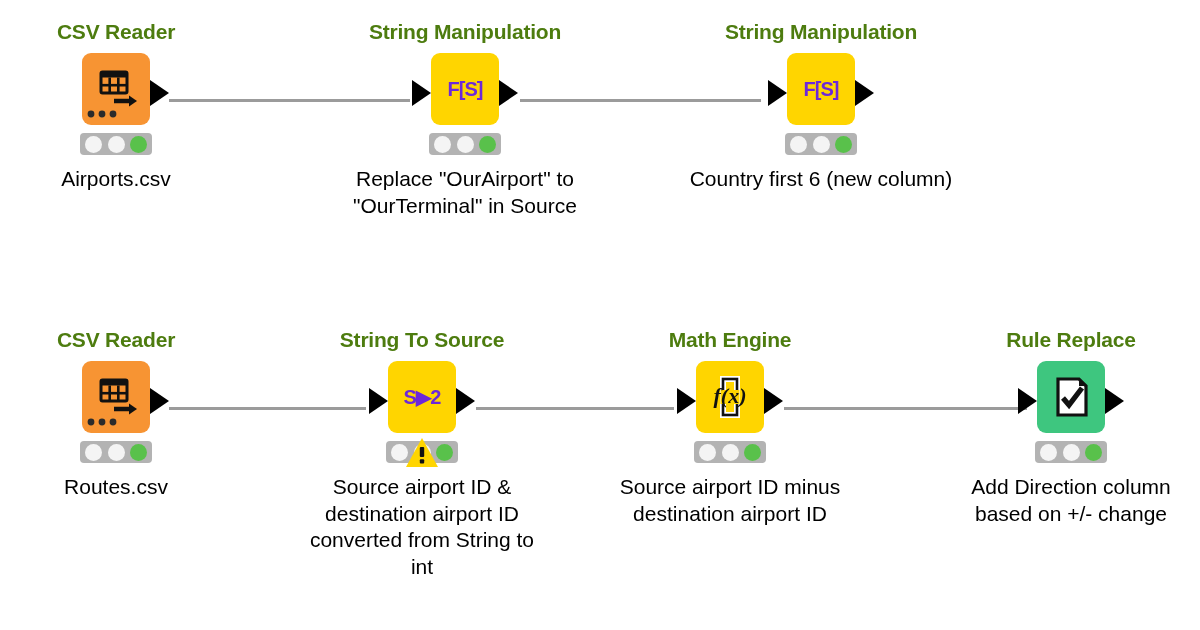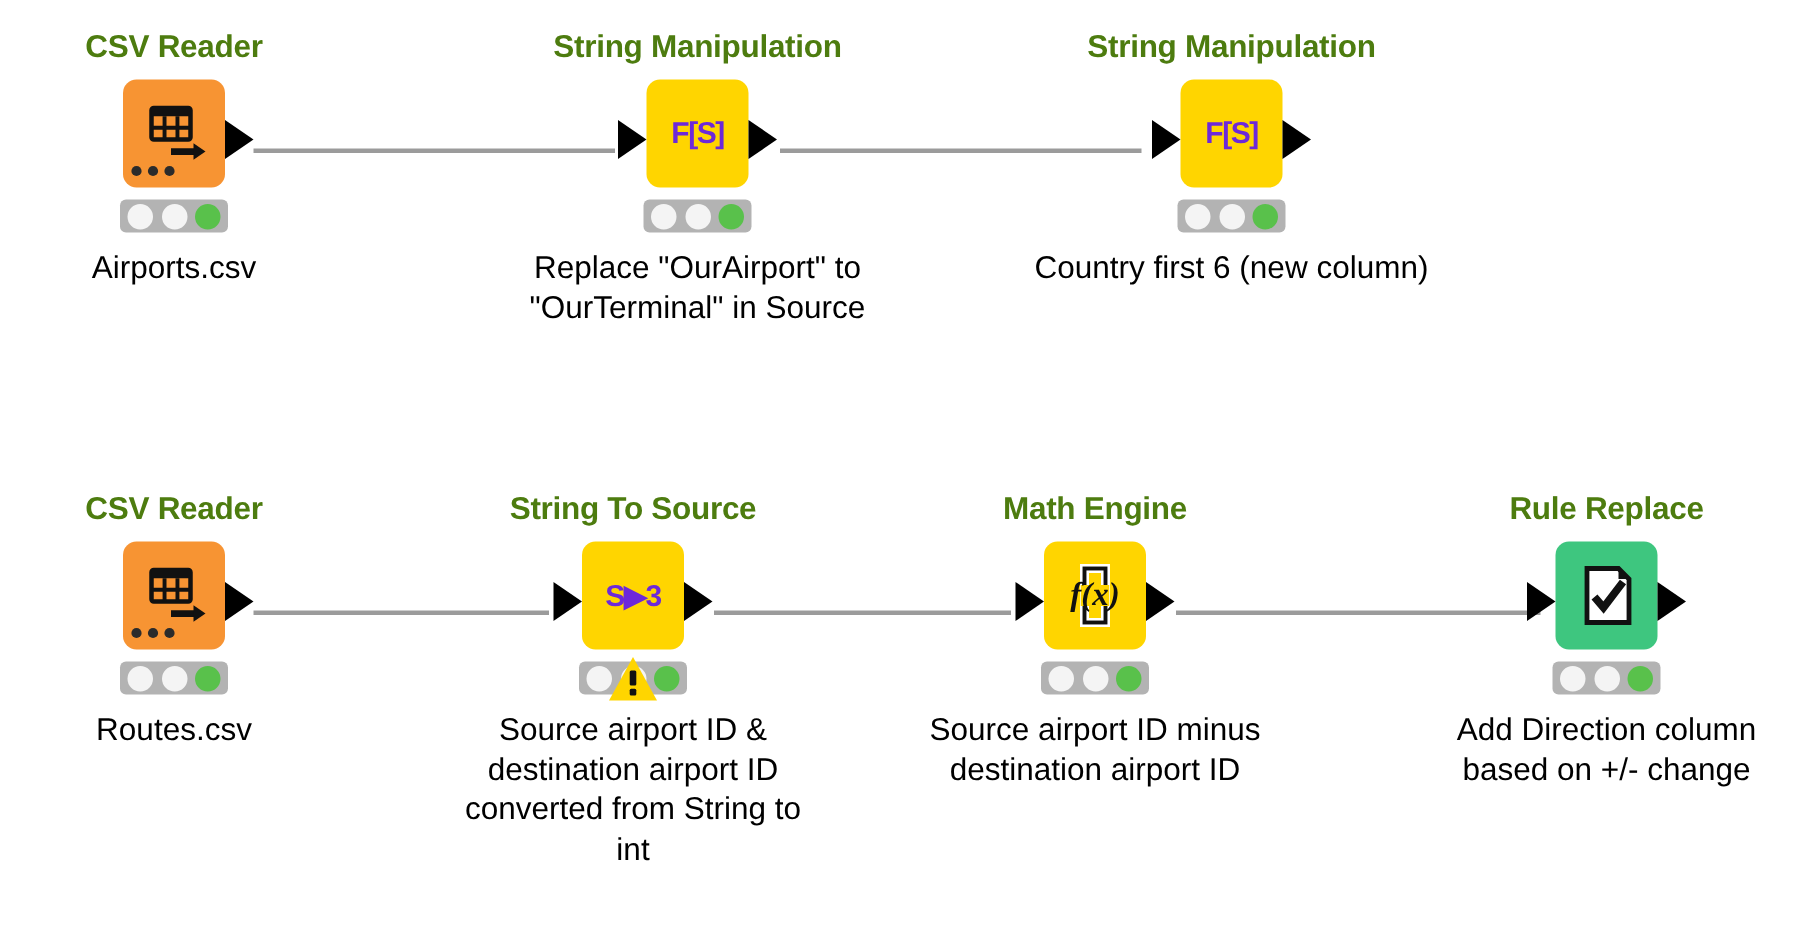--- a/index.html
+++ b/index.html
@@ -203,21 +203,21 @@
       <span class="status-led"></span>
       <span class="status-led"></span>
       <span class="status-led green"></span>
     </div>
     <div class="node-desc">Routes.csv</div>
   </div>
 
   <div class="node-group" style="left:272px; top:328px; width:300px;">
     <div class="node-title">String To Source</div>
     <div class="node-box yellow">
-      <span class="glyph-text">S▶3</span>
+      <span class="glyph-text">S▶2</span>
     </div>
     <div class="port in"></div>
     <div class="port out"></div>
     <div class="status-bar">
       <span class="status-led"></span>
       <span class="status-led"></span>
       <span class="status-led green"></span>
     </div>
     <svg class="warn-triangle" viewBox="0 0 34 31">
       <polygon points="17,1 33,30 1,30" fill="#FFD500"></polygon>

